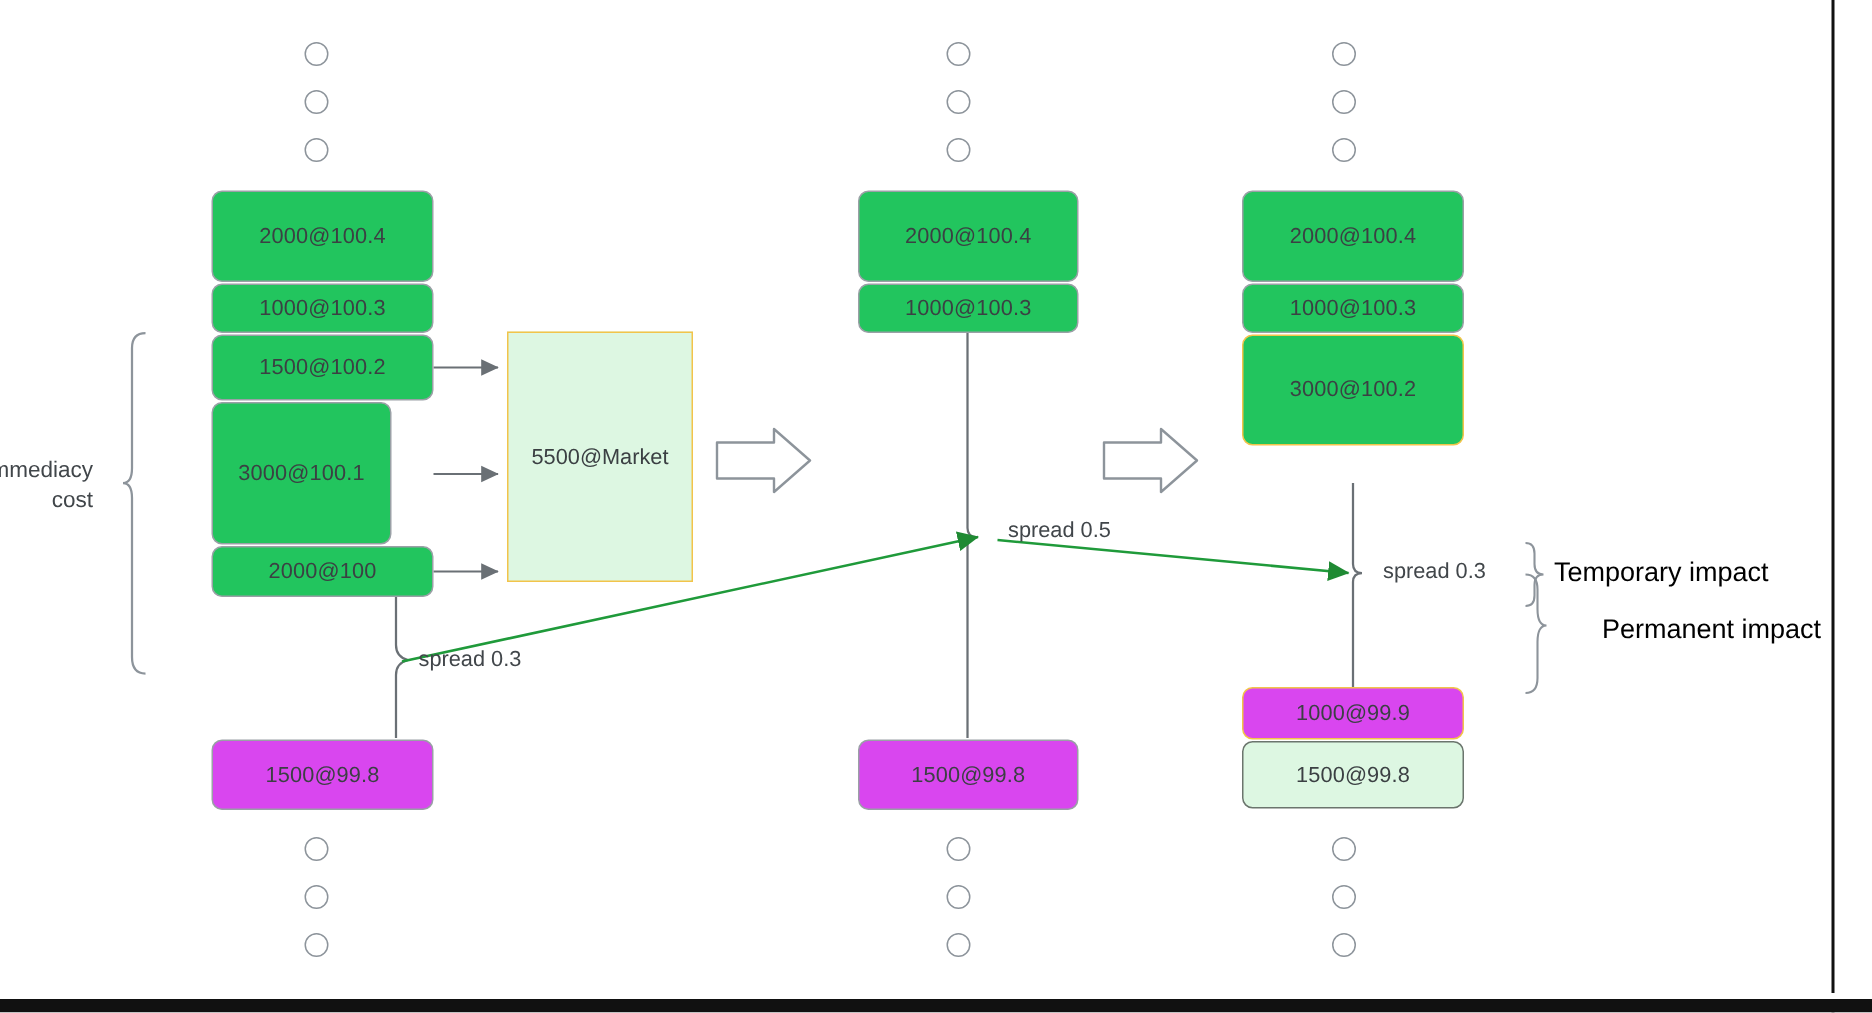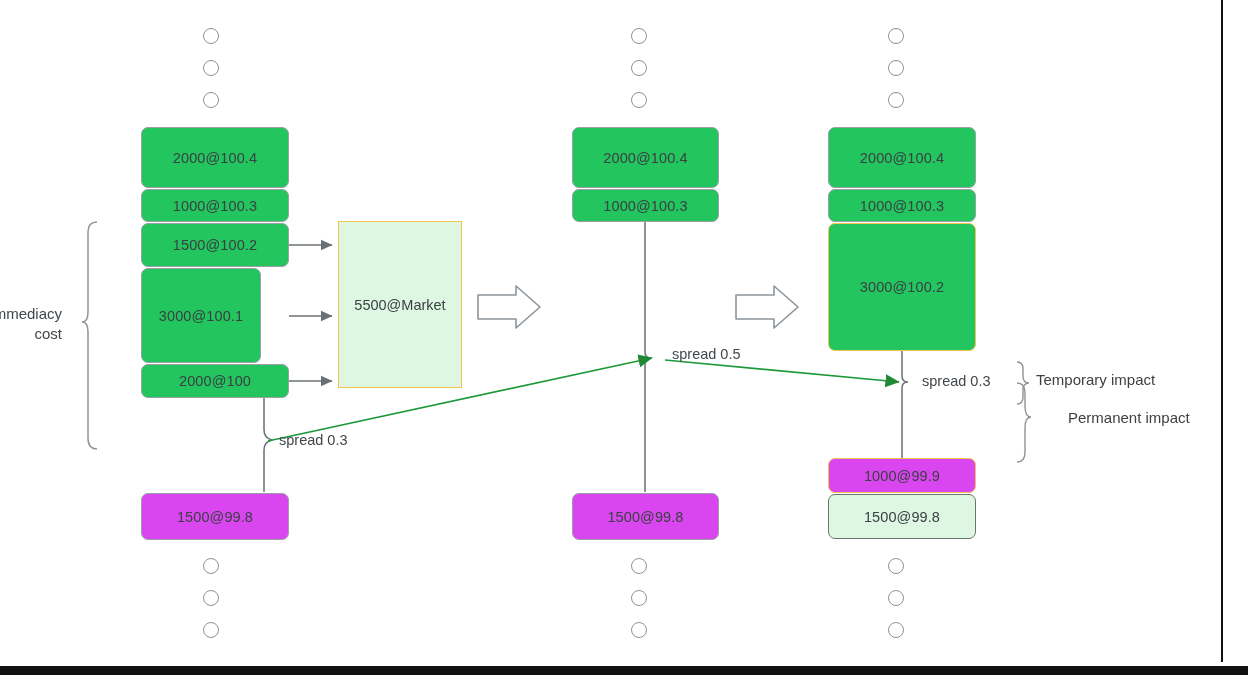--- a/index.html
+++ b/index.html
@@ -33,21 +33,21 @@
     border:1.6px solid #f2c44a;border-radius:0;
     display:flex;align-items:center;justify-content:center;
     font-size:14.5px;color:#3b4043;white-space:nowrap;
   }
 
   
   .dot{position:absolute;width:16px;height:16px;border:1.5px solid #8d949b;border-radius:50%;box-sizing:border-box;background:transparent;}
 
   
   .lbl{position:absolute;font-size:14.5px;color:#41464a;white-space:nowrap;}
-  .lbl-right{position:absolute;font-size:15px;color:#404040;white-space:nowrap;}
+  .lbl-right{position:absolute;font-size:18px;color:#000000;white-space:nowrap;}
   .lbl-imm{position:absolute;font-size:15px;color:#41464a;text-align:right;line-height:1.35;}
 </style>
 </head>
 <body>
 
 <div id="stage">
 
   <svg class="wires" viewBox="0 0 1248 675">
     <defs>
       <marker id="ah-grey" markerWidth="9" markerHeight="9" refX="8" refY="4.5" orient="auto">
@@ -139,21 +139,21 @@
     <div class="lbl" style="left:672px;top:346px;">spread 0.5</div>
   </div>
 
   <div>
     <div class="dot" style="left:888px;top:28px;"></div>
     <div class="dot" style="left:888px;top:60px;"></div>
     <div class="dot" style="left:888px;top:92px;"></div>
 
     <div class="lvl ask" style="left:828px;top:127px;width:148px;height:61px;">2000@100.4</div>
     <div class="lvl ask" style="left:828px;top:189px;width:148px;height:33px;">1000@100.3</div>
-    <div class="lvl ask hl" style="left:828px;top:223px;width:148px;height:128px;">3000@100.2</div>
+    <div class="lvl ask hl" style="left:828px;top:223px;width:148px;height:74px;">3000@100.2</div>
 
     <div class="lvl bid hl" style="left:828px;top:458px;width:148px;height:35px;">1000@99.9</div>
     <div class="lvl bid-strong" style="left:828px;top:494px;width:148px;height:45px;">1500@99.8</div>
 
     <div class="dot" style="left:888px;top:558px;"></div>
     <div class="dot" style="left:888px;top:590px;"></div>
     <div class="dot" style="left:888px;top:622px;"></div>
 
     <div class="lbl" style="left:922px;top:373px;">spread 0.3</div>
   </div>

